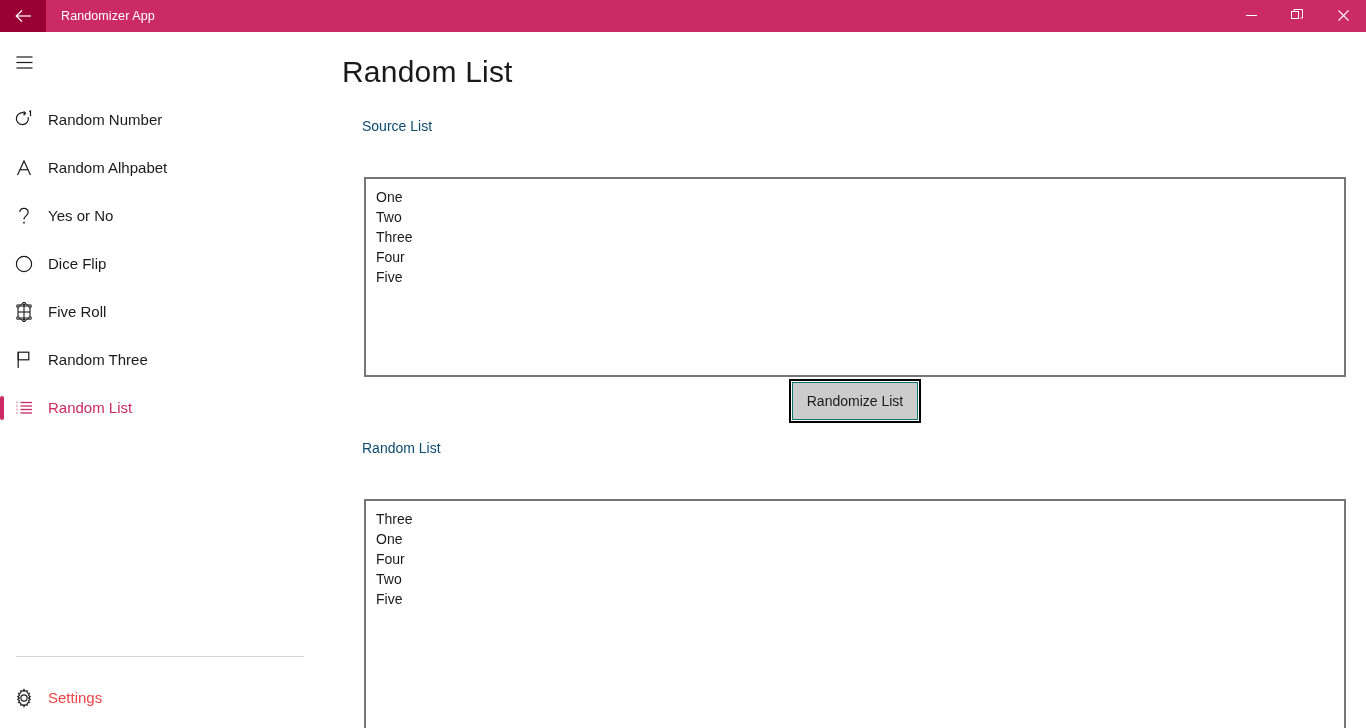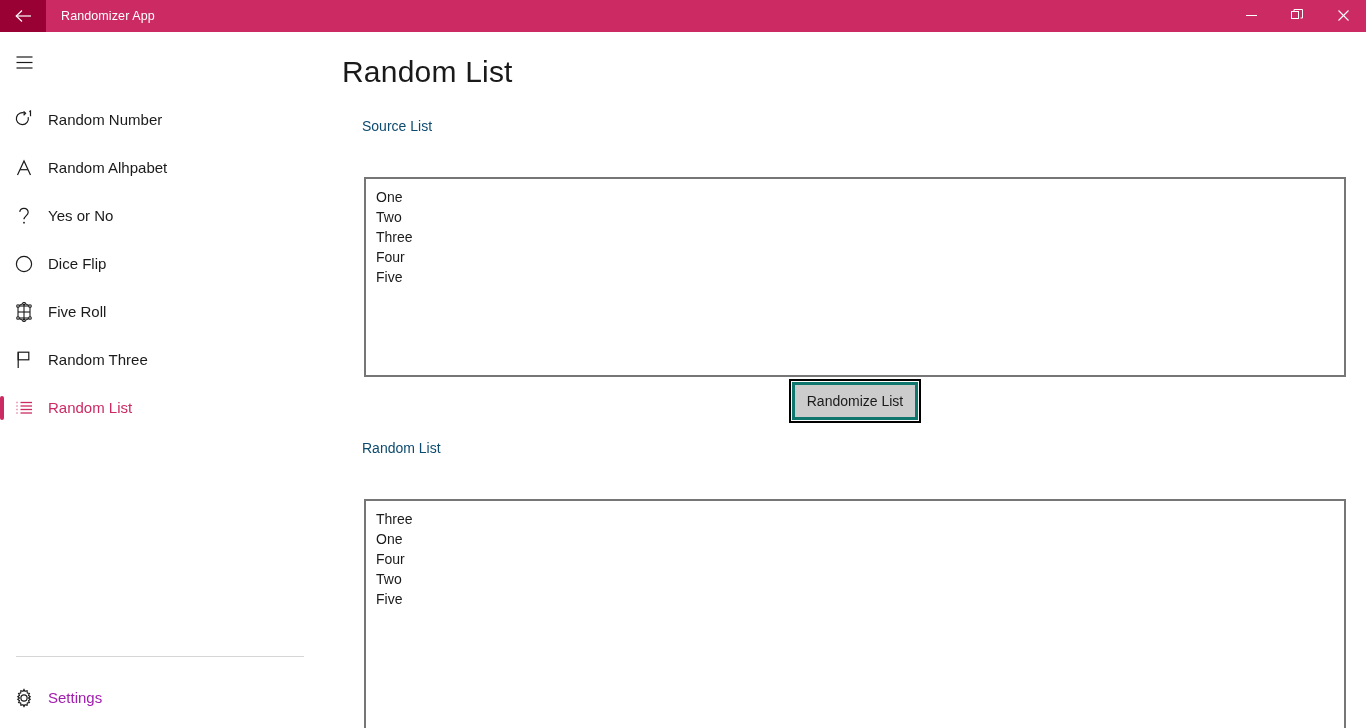--- a/index.html
+++ b/index.html
@@ -85,21 +85,21 @@
   .sidebar-divider {
     position: absolute; left: 16px; top: 624px;
     width: 288px; height: 1px;
     background: #d6d6d6;
   }
   .settings-item {
     position: absolute; left: 0; top: 642px;
     width: 320px; height: 48px;
     display: flex; align-items: center;
     cursor: pointer;
-    color: #a21caf;
+    color: #ef4444;
   }
   .settings-item .nav-icon {
     width: 48px; height: 48px;
     display: flex; align-items: center; justify-content: center;
     flex: 0 0 48px;
   }
   .settings-item .nav-label { font-size: 15px; line-height: 48px; }
 
   
   .content {
@@ -145,21 +145,21 @@
   }
 
   .randomize-wrap {
     position: absolute;
     left: 472px; top: 350px;
     width: 126px; height: 38px;
   }
   .randomize-btn {
     width: 126px; height: 38px;
     background: #cccccc;
-    border: 3px solid #0f766e;
+    border: 1px solid #0f766e;
     outline: 2px solid #000000;
     outline-offset: 1px;
     font-family: "Liberation Sans", sans-serif;
     font-size: 14px;
     color: #1a1a1a;
     cursor: pointer;
   }
 </style>
 </head>
 <body>

